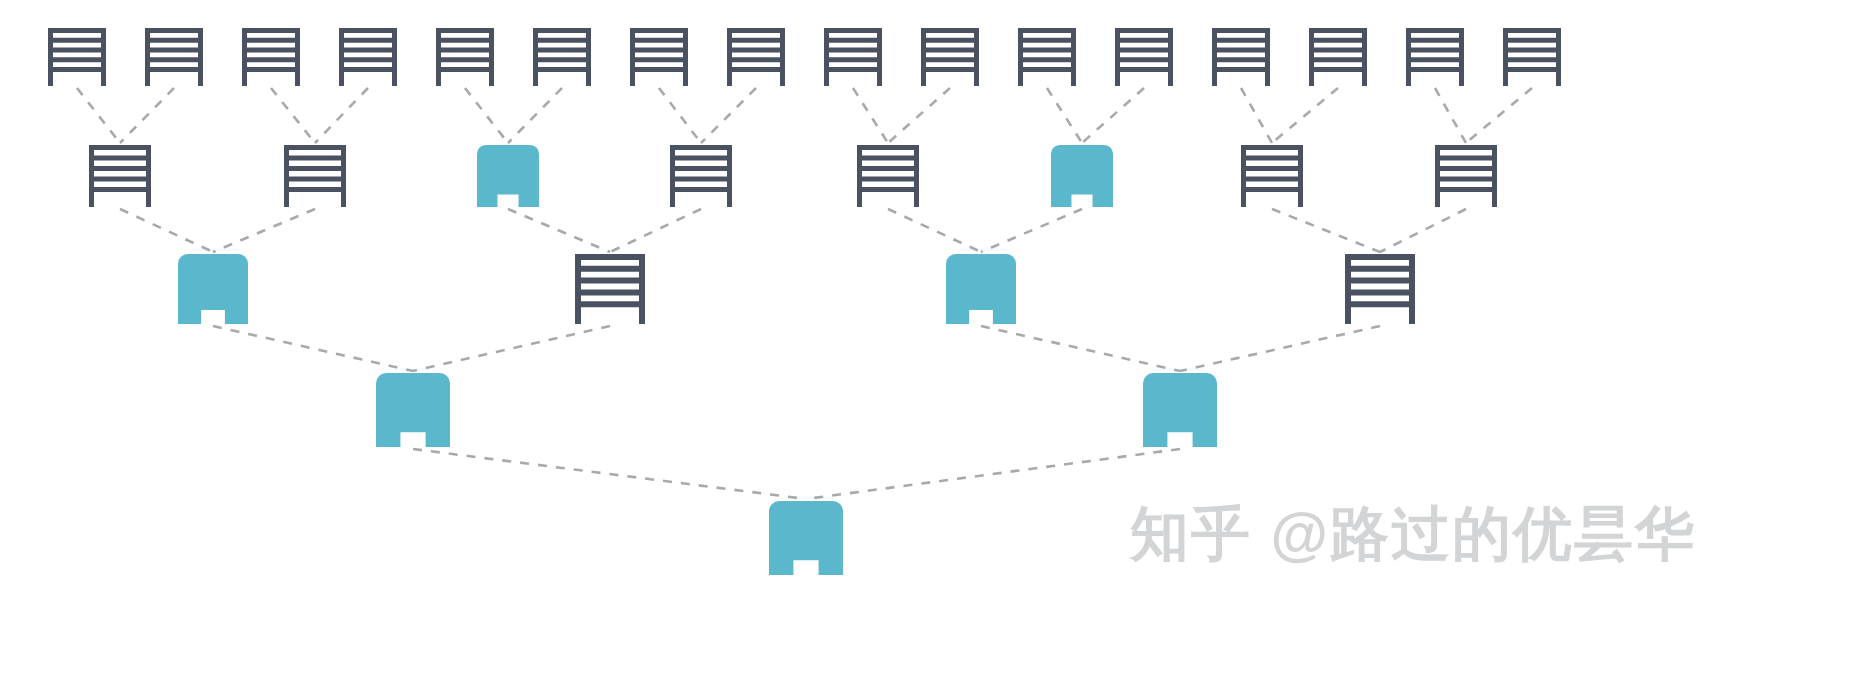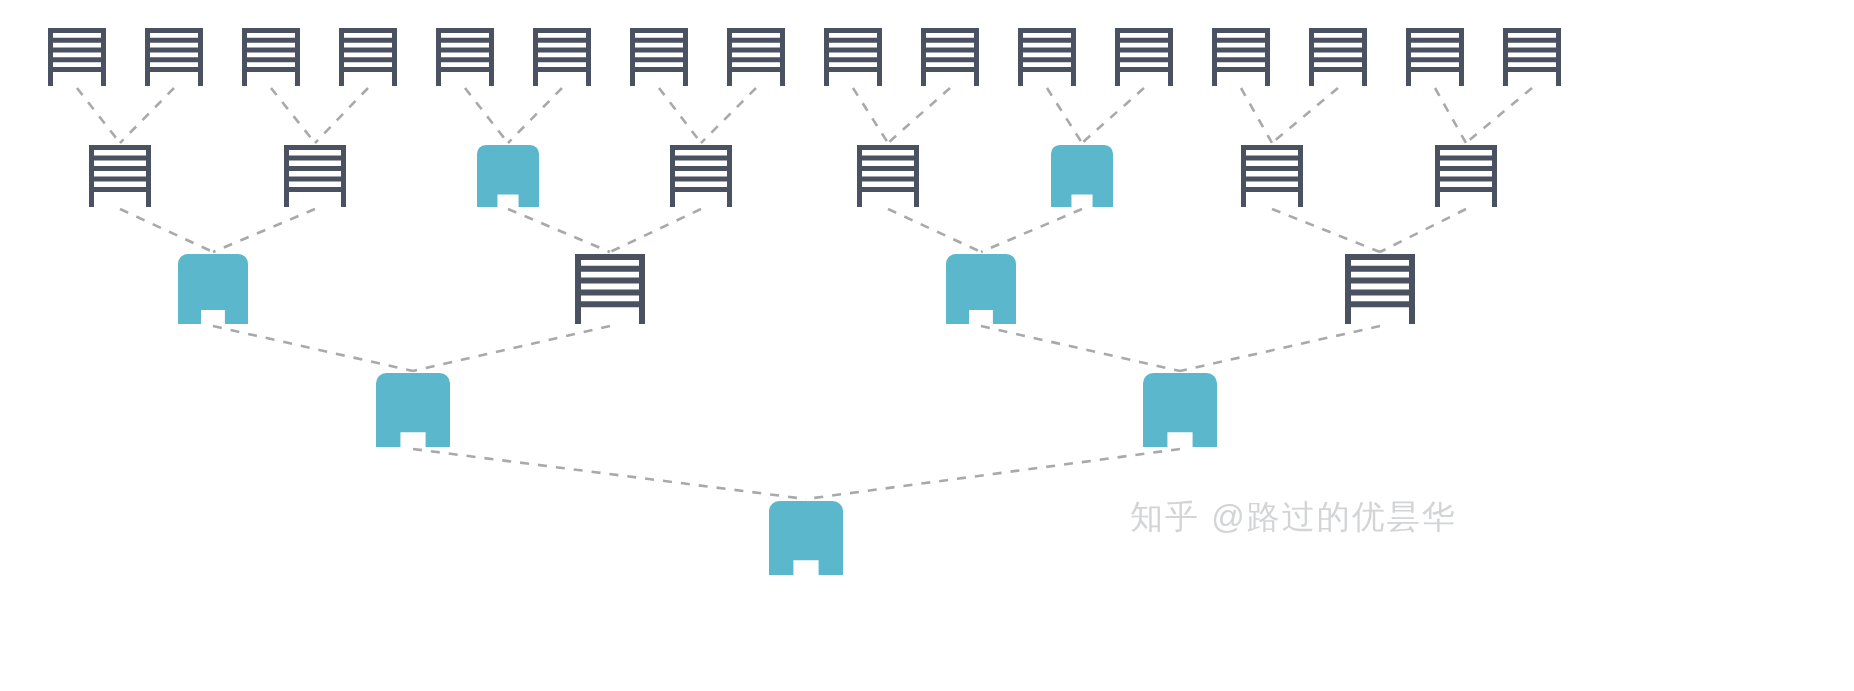--- a/index.html
+++ b/index.html
@@ -10,22 +10,22 @@
     overflow:hidden;
     position:relative;
   }
   #stage{position:absolute;left:0;top:0;width:1854px;height:691px;}
   #edges{position:absolute;left:0;top:0;width:1854px;height:691px;pointer-events:none;}
   .node{position:absolute;}
   .node svg{display:block;}
   #watermark{
     position:absolute;
     color:#d2d4d6;
-    font-size:33px;
-    font-weight:400;
+    font-size:59px;
+    font-weight:700;
     letter-spacing:2px;
     white-space:nowrap;
     user-select:none;
   }
 </style>
 </head>
 <body>
 
 <div id="stage">
   <svg id="edges" viewBox="0 0 1854 691">

